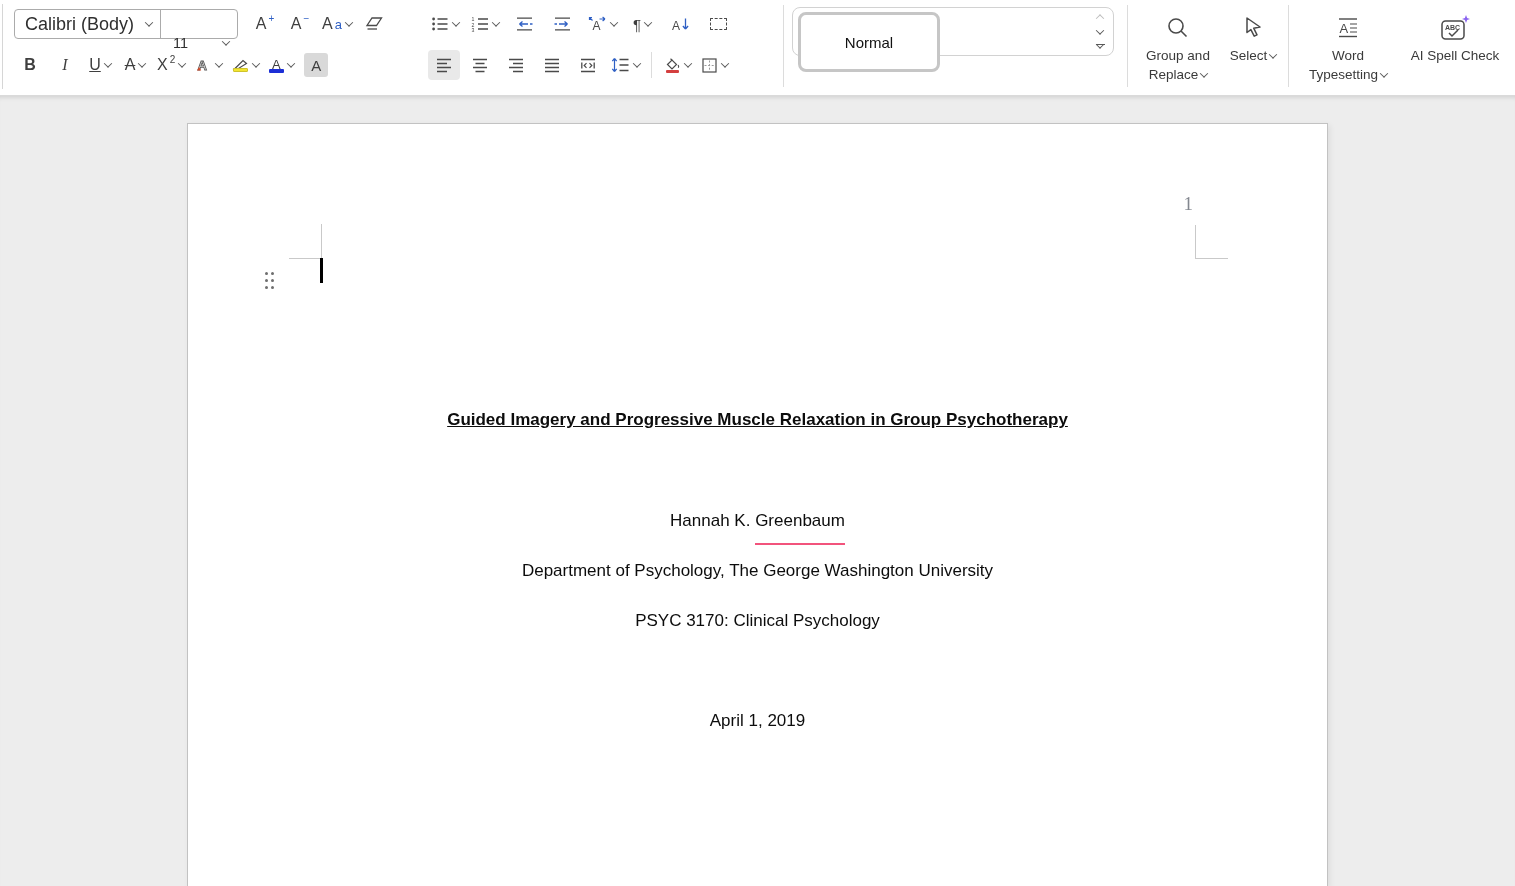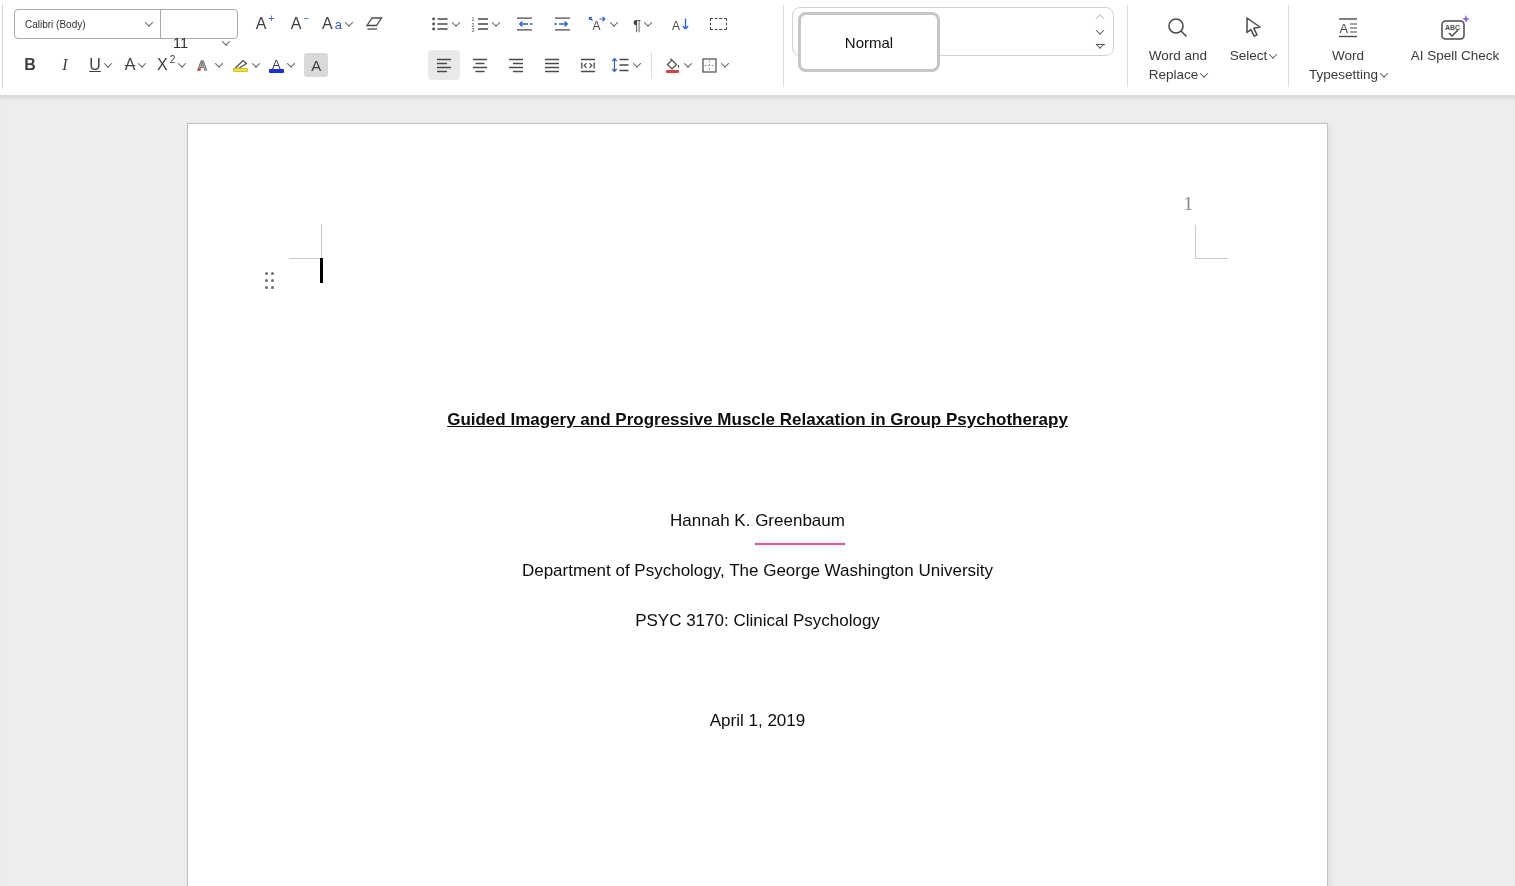--- a/index.html
+++ b/index.html
@@ -17,21 +17,21 @@
         font-family:"Liberation Sans", sans-serif; color:#3f3f3f; font-size:16px; padding:0 3px; }
   .tb.sel { background:#e9e9e9; }
   .chev { width:6px; height:6px; border-right:1.4px solid #5a5a5a; border-bottom:1.4px solid #5a5a5a;
           display:inline-block; transform:rotate(45deg) translate(-1px,-1px); margin-left:2px; }
   .glyph { font-size:16px; color:#3f3f3f; line-height:1; }
   .sup { font-size:10px; line-height:1; transform:translateY(-5px); display:inline-block; }
   .blue { color:#2e5fc4; }
 
   .combo { width:224px; height:30px; border:1px solid #ababab; border-radius:4px; display:flex; align-items:stretch; background:#fff; }
   .combo-name { flex:1; display:flex; align-items:center; justify-content:space-between; padding:0 8px 0 10px;
-                font-size:10px; color:#2f2f2f; border-right:1px solid #ababab; }
+                font-size:18px; color:#2f2f2f; border-right:1px solid #ababab; }
   .combo-size { width:76px; display:flex; align-items:center; justify-content:space-between; padding:0 8px 0 12px;
                 font-size:14.5px; color:#2f2f2f;margin-top:33px; }
 
   .ubar { display:inline-block; width:15px; height:4px; border-radius:1px; margin-top:-2px; }
   .stack { display:inline-flex; flex-direction:column; align-items:center; line-height:1; }
   .charbg { width:24px; height:24px; background:#d9d9d9; border-radius:3px; display:inline-flex;
             align-items:center; justify-content:center; font-size:15px; color:#3f3f3f; }
   .dashedframe { width:17px; height:12px; border:1px dashed #4a4a4a; border-radius:1px; display:inline-block; }
 
   
@@ -325,21 +325,21 @@
   <div class="vsep" style="left:1127px;"></div>
 
   <div class="tool" style="left:1138px; width:80px;">
     <span class="ic">
       <svg width="26" height="26" viewBox="0 0 26 26">
           <circle cx="11" cy="11" r="7" fill="none" stroke="#4a4a4a" stroke-width="1.6"></circle>
           <path d="M16 16 L21.5 21.5" stroke="#4a4a4a" stroke-width="1.6"></path>
         </svg>
     </span>
     <span class="lblrow">
-        <span>Word and</span>
+        <span>Group and</span>
       </span>
     <span class="lblrow">
         <span>Replace</span>
         <i class="chev"></i>
       </span>
   </div>
   <div class="tool" style="left:1220px; width:66px;">
     <span class="ic">
       <svg width="24" height="24" viewBox="0 0 24 24">
           <path d="M6 2 L19 11 L12.7 12.2 L16 18.8 L13.2 20.2 L9.9 13.6 L6 16.5 Z" fill="none" stroke="#4a4a4a" stroke-width="1.5" stroke-linejoin="round"></path>

